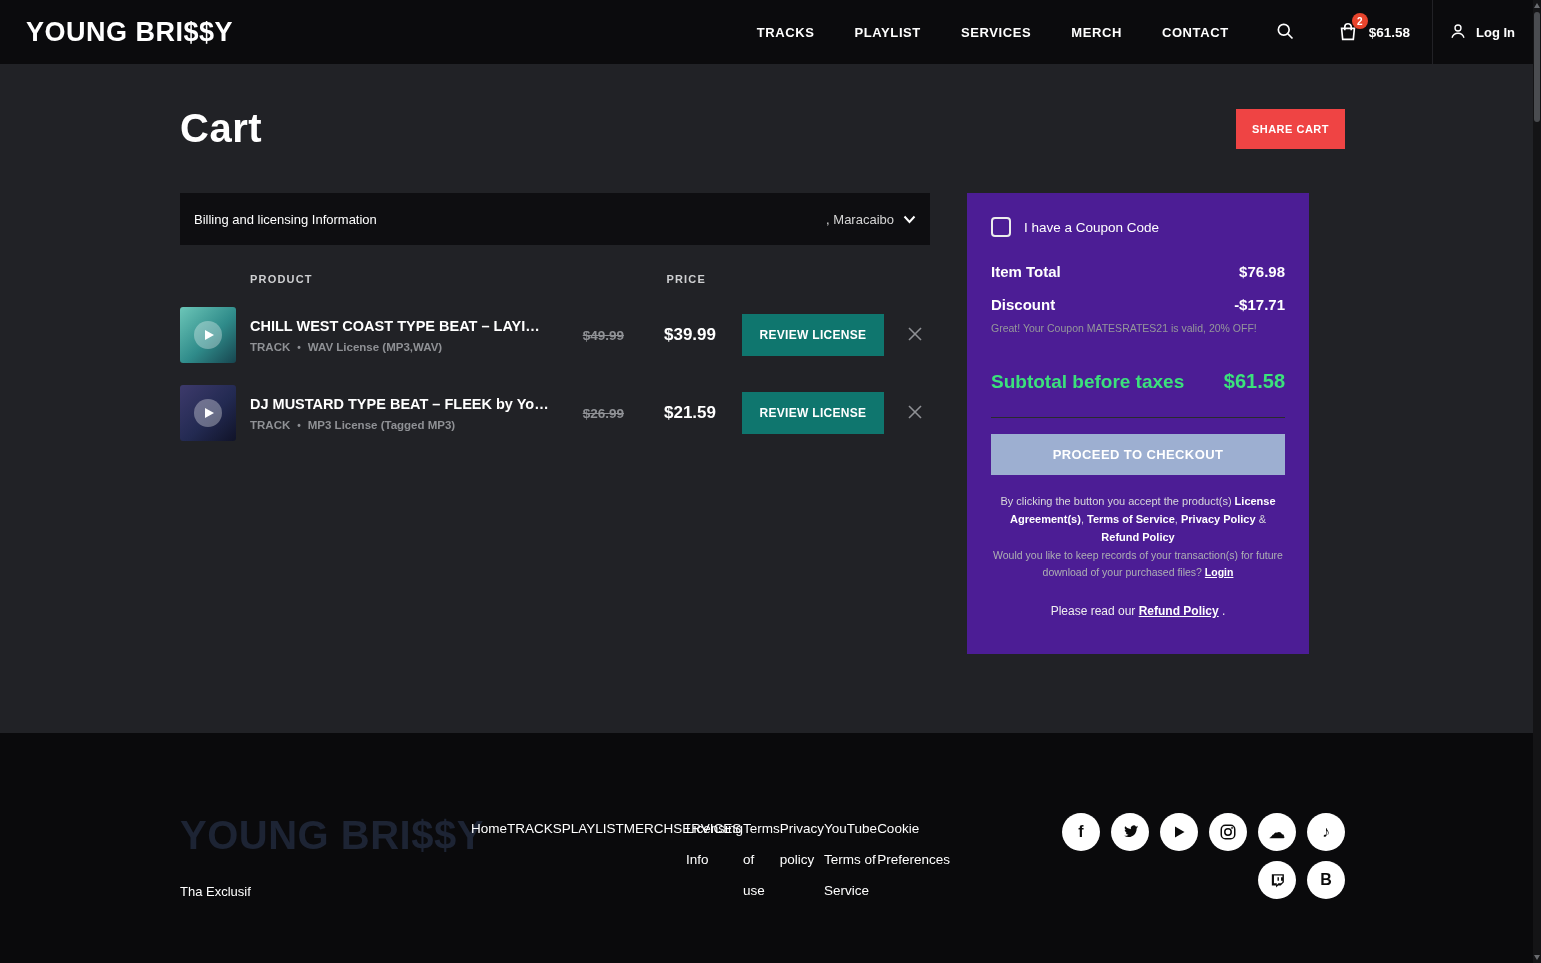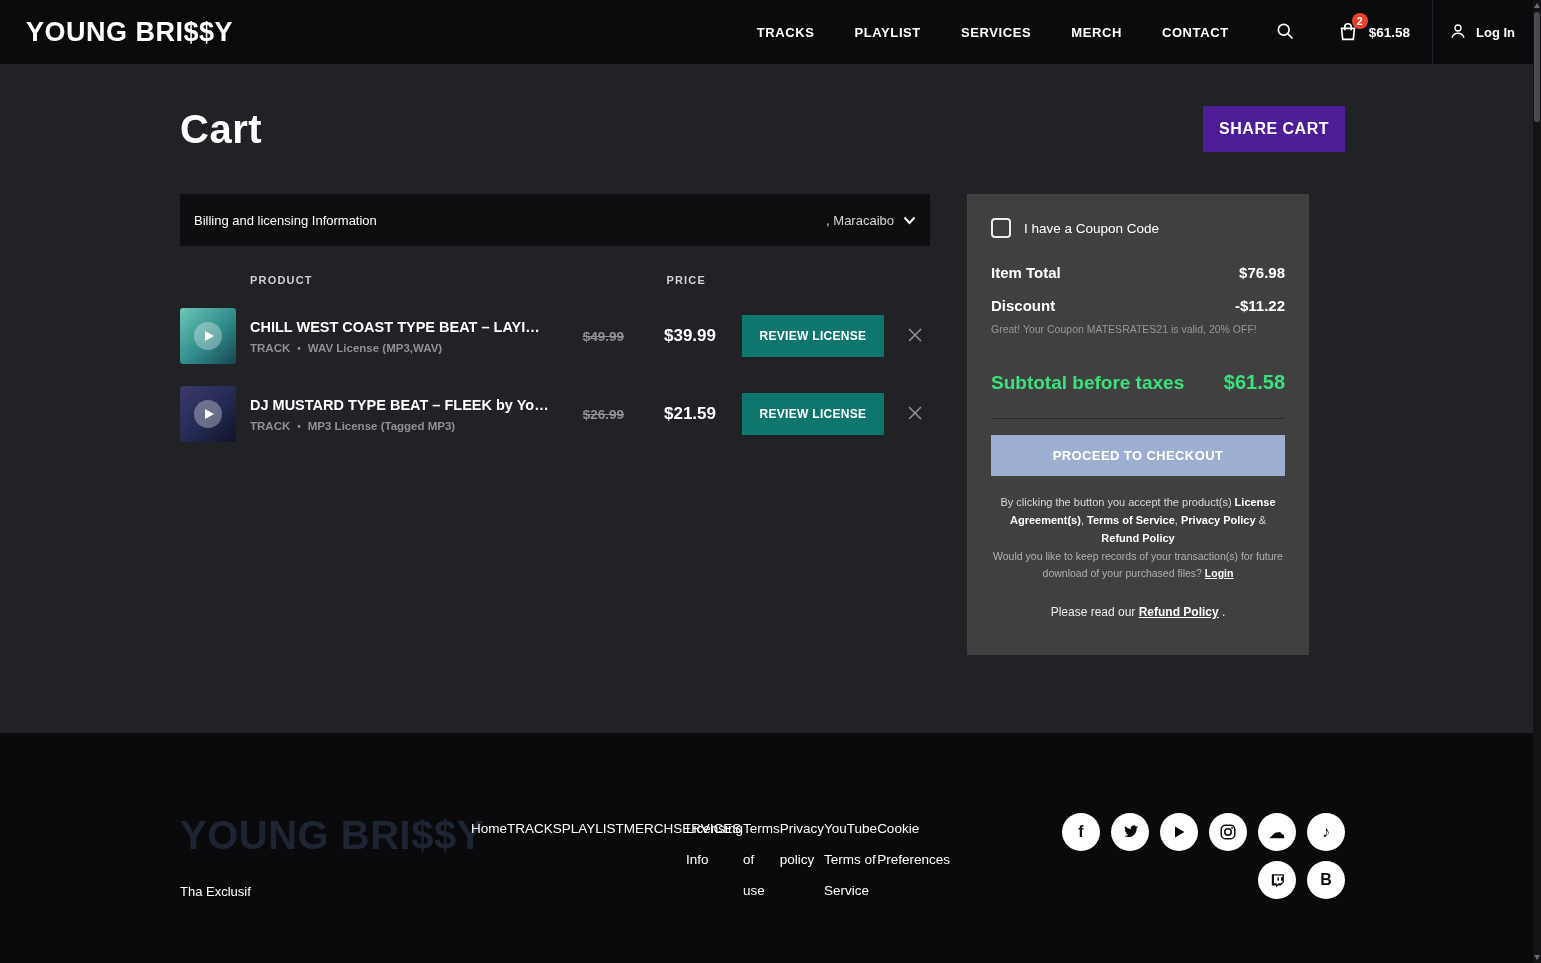--- a/index.html
+++ b/index.html
@@ -21,22 +21,22 @@
   .cart-ico-wrap { position:relative; display:flex; }
   .badge { position:absolute; top:-8px; right:-9px; background:#e8442c; color:#fff; font-size:10px; font-weight:bold;
            width:16px; height:16px; border-radius:50%; display:flex; align-items:center; justify-content:center; }
   .vdiv { width:1px; height:64px; background:#222226; margin:0 16px 0 22px; }
   .login { display:flex; align-items:center; gap:9px; font-size:13px; font-weight:bold; cursor:pointer; padding-right:16px; }
 
   
   .page { height:669px; padding:0 196px 0 180px; }
   .cart-head { display:flex; justify-content:space-between; align-items:center; padding-top:42px; }
   .cart-title { font-size:40px; font-weight:bold; letter-spacing:.5px; }
-  .share-btn { background:#4c1d95; color:#fff; border:none; font-family:inherit; font-weight:bold;
-               font-size:16px; letter-spacing:.5px; padding:14px 16px; cursor:pointer; }
+  .share-btn { background:#ef4444; color:#fff; border:none; font-family:inherit; font-weight:bold;
+               font-size:11px; letter-spacing:.5px; padding:14px 16px; cursor:pointer; }
   .content { display:flex; gap:37px; margin-top:42px; align-items:flex-start; }
 
   .cart-left { width:750px; }
   .billing-bar { background:#0e0e11; height:52px; display:flex; align-items:center; justify-content:space-between;
                  padding:0 14px; font-size:13px; }
   .billing-select { display:flex; align-items:center; gap:9px; color:#d6d6d6; cursor:pointer; font-size:13px; }
 
   .thead { display:flex; margin-top:28px; font-size:11px; letter-spacing:1.2px; color:#cfd0d2; font-weight:bold; }
   .thead .sp-thumb { width:70px; }
   .thead .col-product { flex:1; }
@@ -55,21 +55,21 @@
   .item-title { font-size:14.5px; font-weight:bold; white-space:nowrap; overflow:hidden; text-overflow:ellipsis; cursor:pointer; }
   .item-sub { margin-top:7px; font-size:11.5px; color:#8f9195; font-weight:bold; display:flex; align-items:center; }
   .item-sub .lic::before { content:"\2022"; margin:0 7px; font-size:10px; }
   .old-price { width:74px; text-align:right; color:#8f9195; text-decoration:line-through; font-size:13.5px; font-weight:bold; }
   .price { width:92px; text-align:right; font-size:17px; font-weight:bold; }
   .review-btn { margin-left:26px; width:142px; background:#0f766e; color:#fff; border:none; font-family:inherit;
                 font-weight:bold; font-size:12px; letter-spacing:.3px; padding:14px 0; cursor:pointer; }
   .remove { margin-left:16px; width:30px; display:flex; justify-content:center; cursor:pointer; background:none; border:none; }
 
   
-  .summary { width:342px; background:#404040; padding:24px 24px 36px; }
+  .summary { width:342px; background:#4c1d95; padding:24px 24px 36px; }
   .coupon-row { display:flex; align-items:center; gap:13px; font-size:13.5px; }
   .checkbox { width:20px; height:20px; border:2px solid #ececec; border-radius:4px; background:transparent; cursor:pointer; flex-shrink:0; }
   .total-row { display:flex; justify-content:space-between; align-items:flex-end; font-size:15px; font-weight:bold; }
   .row-item-total { margin-top:26px; }
   .row-discount { margin-top:16px; }
   .coupon-msg { margin-top:9px; font-size:10.5px; color:#95979b; }
   .subtotal-row { display:flex; justify-content:space-between; align-items:flex-end; margin-top:36px;
                   font-size:19px; font-weight:bold; color:#3be17c; }
   .subtotal-row .sub-val { font-size:20px; }
   .sum-hr { border:none; border-top:1px solid #2a2b2e; margin:24px 0 0; }
@@ -230,21 +230,21 @@
         <span class="checkbox"></span>
         <span>I have a Coupon Code</span>
       </div>
 
       <div class="total-row row-item-total">
         <span>Item Total</span>
         <span>$76.98</span>
       </div>
       <div class="total-row row-discount">
         <span>Discount</span>
-        <span>-$11.22</span>
+        <span>-$17.71</span>
       </div>
       <div class="coupon-msg">Great! Your Coupon MATESRATES21 is valid, 20% OFF!</div>
 
       <div class="subtotal-row">
         <span>Subtotal before taxes</span>
         <span class="sub-val">$61.58</span>
       </div>
 
       <hr class="sum-hr">
 

